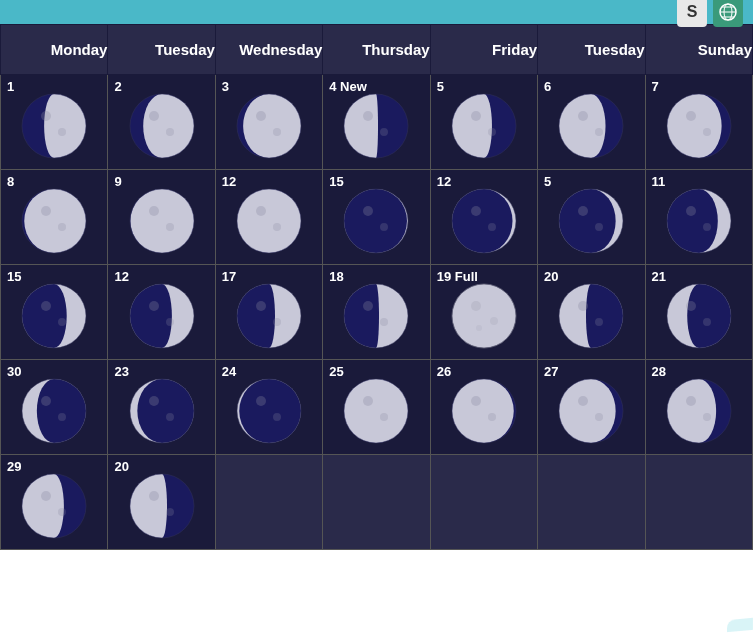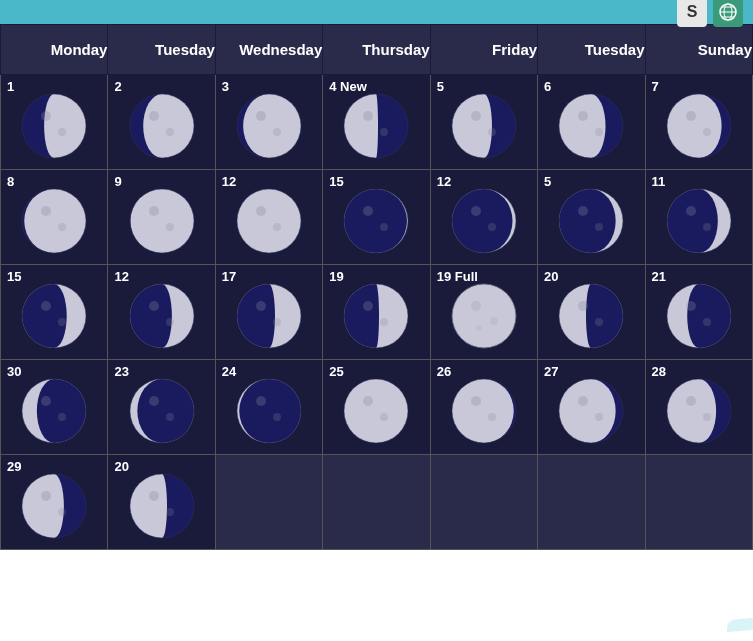--- a/index.html
+++ b/index.html
@@ -339,21 +339,21 @@
             <svg class="moon-svg" viewBox="0 0 70 70" xmlns="http://www.w3.org/2000/svg">
           <circle cx="35" cy="35" r="32" fill="#c8c8d8"></circle>
           <path d="M 35 3 A 5.996202066743198 32 0 0 1 35 67 A 32 32 0 0 1 35 3 Z" fill="#1a1a5e"></path>
         <circle cx="27" cy="25" r="5" fill="#8888a0" opacity="0.3"></circle>
     <circle cx="43" cy="41" r="4" fill="#8888a0" opacity="0.25"></circle>
               <circle cx="35" cy="35" r="32" fill="none" stroke="#33335a" stroke-width="0.5"></circle>
             </svg>
           </div>
         </td>
         <td class="cal-cell">
-          <div class="date-label">19</div>
+          <div class="date-label">18</div>
           <div class="moon-container">
             <svg class="moon-svg" viewBox="0 0 70 70" xmlns="http://www.w3.org/2000/svg">
           <circle cx="35" cy="35" r="32" fill="#c8c8d8"></circle>
           <path d="M 35 3 A 3.011466026192464 32 0 0 1 35 67 A 32 32 0 0 1 35 3 Z" fill="#1a1a5e"></path>
         <circle cx="27" cy="25" r="5" fill="#8888a0" opacity="0.3"></circle>
     <circle cx="43" cy="41" r="4" fill="#8888a0" opacity="0.25"></circle>
               <circle cx="35" cy="35" r="32" fill="none" stroke="#33335a" stroke-width="0.5"></circle>
             </svg>
           </div>
         </td>

